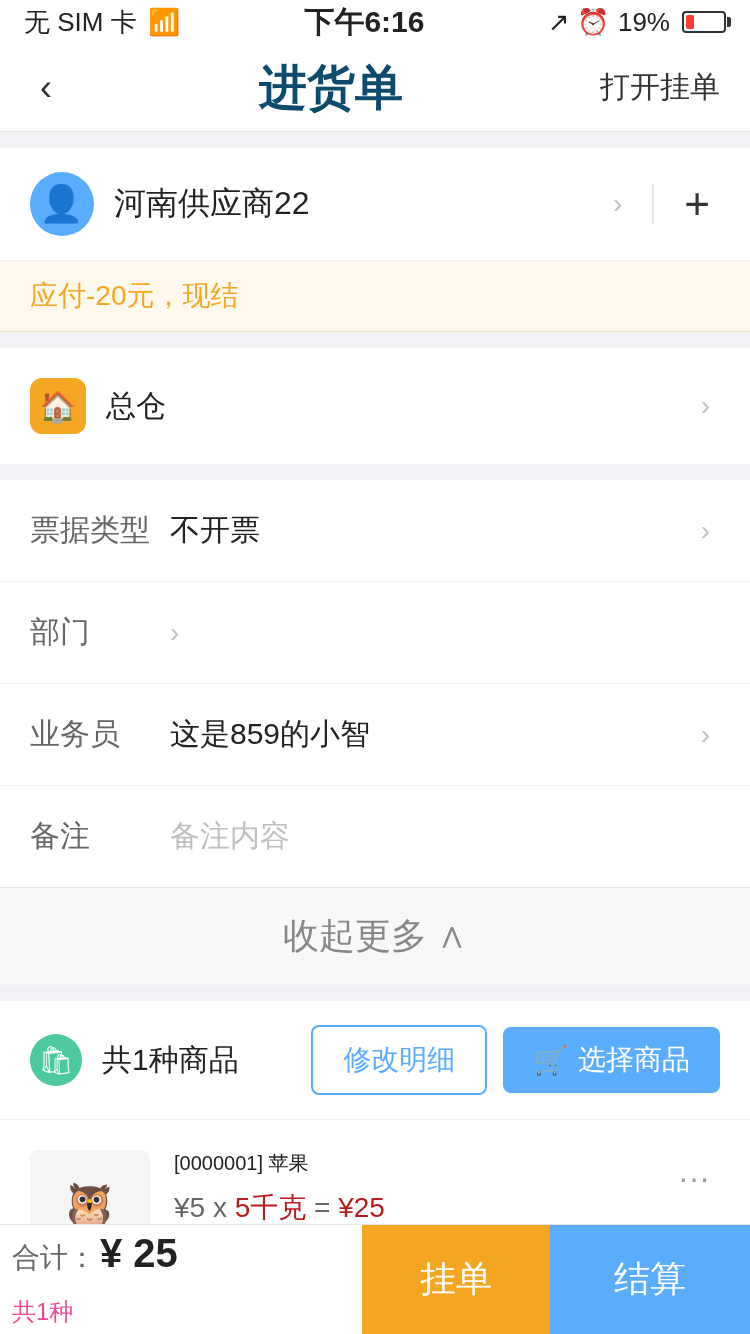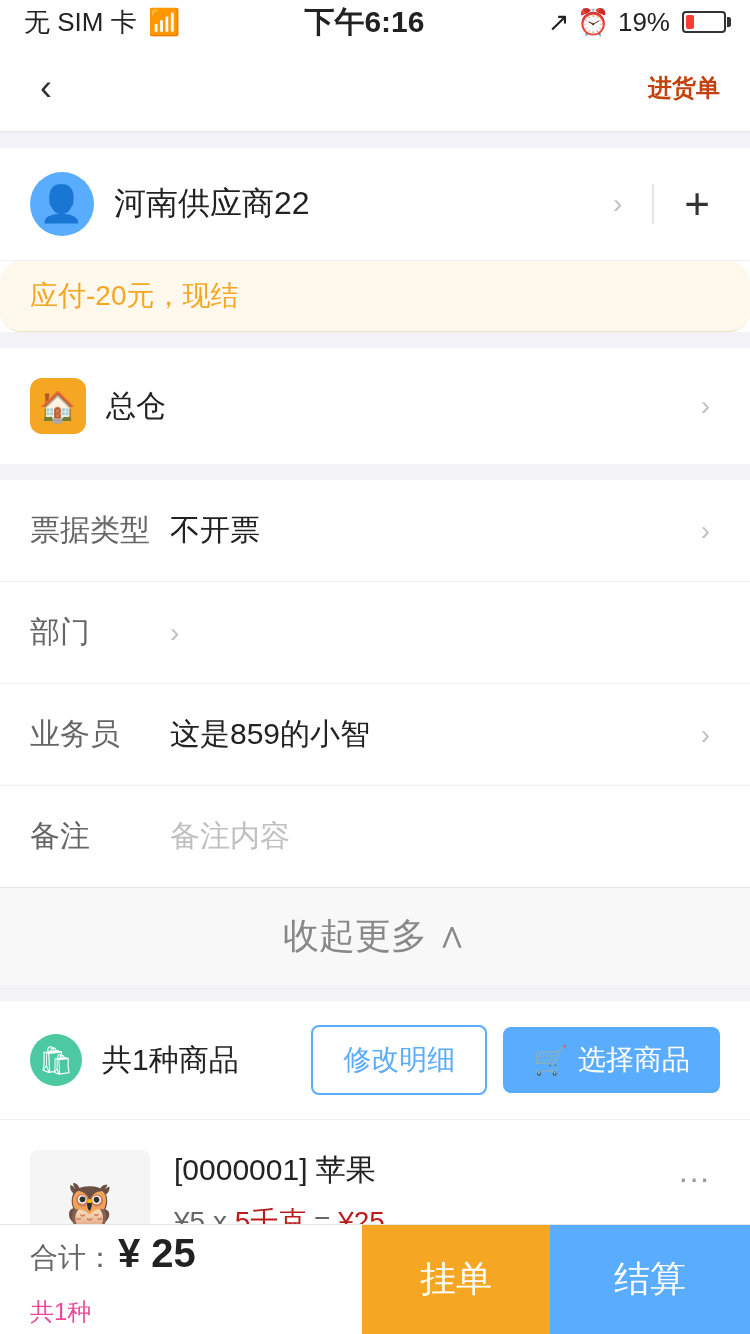--- a/index.html
+++ b/index.html
@@ -51,23 +51,23 @@
       padding: 0 30px;
       border-bottom: 1px solid #e5e5e5;
     }
     .nav-back {
       font-size: 36px;
       color: #333;
       cursor: pointer;
       padding: 10px;
     }
     .nav-title {
-      font-size: 24px;
+      font-size: 48px;
       font-weight: 600;
-      color: #c2410c;
+      color: #0c4a6e;
     }
     .nav-action {
       font-size: 30px;
       color: #333;
       cursor: pointer;
     }
 
     
     .content {
       padding-bottom: 120px;
@@ -113,21 +113,20 @@
       padding: 0 10px;
     }
 
     
     .notice-banner {
       background: #fff8ec;
       padding: 16px 30px;
       font-size: 28px;
       color: #f5a623;
       border-bottom: 1px solid #f0e0c0;
-      border-radius: 21px;
     }
 
     
     .list-row {
       display: flex;
       align-items: center;
       padding: 30px 30px;
       background: #fff;
       border-bottom: 1px solid #f0f0f0;
       cursor: pointer;
@@ -219,42 +218,42 @@
     }
     .product-thumb {
       width: 120px; height: 120px;
       background: #f5f5f5;
       border-radius: 8px;
       display: flex; align-items: center; justify-content: center;
       margin-right: 24px; flex-shrink: 0;
       color: #aaa; font-size: 48px;
     }
     .product-info { flex: 1; }
-    .product-name { font-size: 30px; color: #222; margin-bottom: 12px; }
+    .product-name { font-size: 20px; color: #222; margin-bottom: 12px; }
     .product-price { font-size: 28px; color: #666; }
     .price-highlight { color: #b91c1c; }
     .product-more {
       font-size: 32px; color: #999; padding: 10px;
       cursor: pointer;
     }
 
     
     .footer {
       position: fixed;
       bottom: 0;
       width: 750px;
       height: 110px;
       display: flex;
       align-items: center;
       background: #fff;
       border-top: 1px solid #e5e5e5;
     }
     .footer-total {
       flex: 1;
-      padding: 0 30px;
+      padding: 0 12px;
     }
     .total-label {
       font-size: 28px;
       color: #666;
     }
     .total-amount {
       font-size: 40px;
       font-weight: 600;
       color: #222;
     }
@@ -299,20 +298,21 @@
     <span>19%</span>
     <span class="battery-icon">
       <span class="battery-fill"></span>
     </span>
   </div>
 </div>
 
 <div class="nav-bar">
   <div class="nav-back">‹</div>
   <div class="nav-title">进货单</div>
+  <div class="nav-action">打开挂单</div>
 </div>
 
 <div class="content">
 
   <div class="card" style="margin-top:16px;">
     <div class="supplier-row">
       <div class="supplier-avatar">
         <span>👤</span>
       </div>
       <div class="supplier-name">河南供应商22</div>

